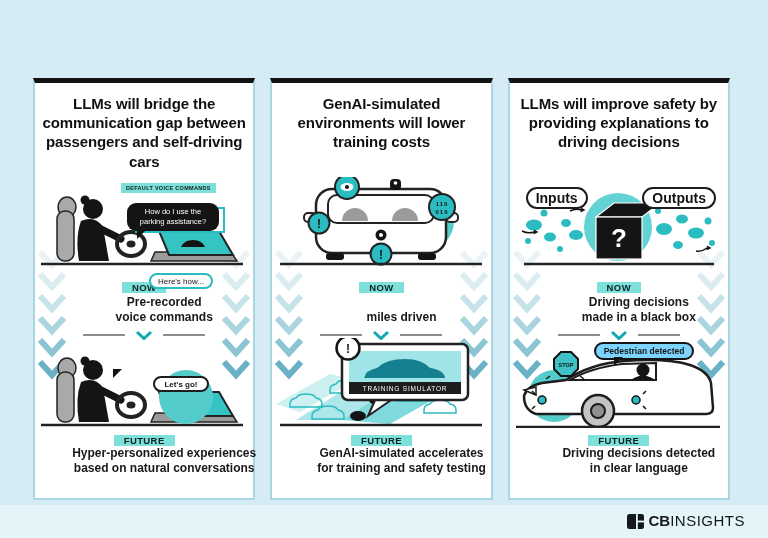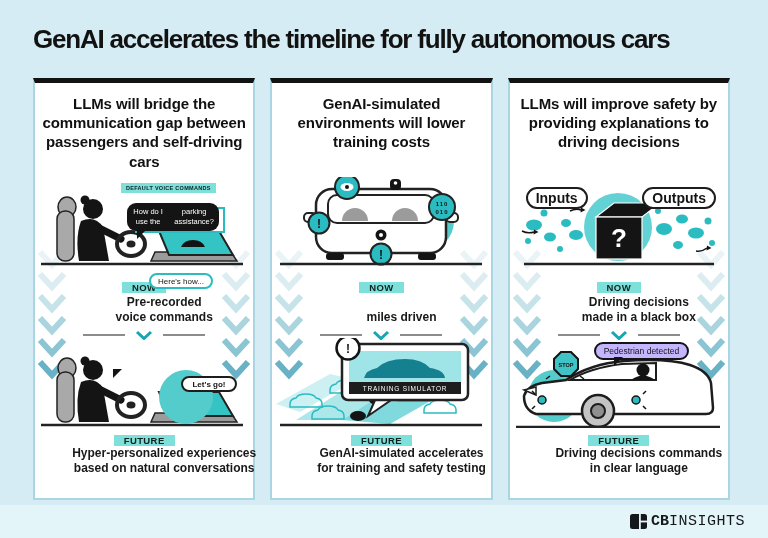--- a/index.html
+++ b/index.html
@@ -36,52 +36,51 @@
   .divider { position:absolute; top:247px; width:100%; display:flex; align-items:center;
              justify-content:center; gap:10px; }
   .dline { width:42px; height:1.5px; background:#8c8c8c; }
 
   .chevron-col { position:absolute; top:167px; width:30px; }
   .chevron-col.left { left:2px; } .chevron-col.right { right:2px; }
   .chevron-col svg { display:block; margin-bottom:2px; }
 
   .tag { position:absolute; left:86px; top:4px; background:#7de0da; color:#10201f;
          font-size:5.5px; font-weight:bold; letter-spacing:0.3px; padding:2px 5px; z-index:4; }
-  .bubble { position:absolute; display:flex; flex-direction:row; align-items:center;
+  .bubble { position:absolute; display:flex; flex-direction:column; 
             justify-content:center; text-align:center; border-radius:9px; z-index:3; }
   .bubble.black { background:#141414; color:#fff; font-size:7.5px; line-height:1.35; }
   .bubble.tealline { background:#fff; border:2px solid #2bbcc1; color:#141414; font-size:8px; }
   .bubble.blackline { background:#fff; border:2px solid #1d1d1d; color:#141414; font-size:8px; font-weight:bold; }
   .echo { position:absolute; border:2px solid #2bbcc1; background:#fff; z-index:2; }
   .tail-b { position:absolute; width:0; height:0; border-top:9px solid #141414;
             border-right:9px solid transparent; z-index:3; }
   .blob { position:absolute; border-radius:50%; background:#54cccc; z-index:1; }
 
   .pill { position:absolute; top:8px; background:#fff; border:2px solid #1d1d1d; border-radius:12px;
           font-size:14px; font-weight:bold; color:#141414; padding:1px 8px; z-index:3; }
-  .ped-bubble { position:absolute; top:2px; left:84px; background:#c4b5fd; border:2px solid #141414;
-                border-radius:12px; font-size:8.5px; font-weight:normal; color:#141414;
+  .ped-bubble { position:absolute; top:2px; left:84px; background:#7dd3fc; border:2px solid #141414;
+                border-radius:12px; font-size:8.5px; font-weight:bold; color:#141414;
                 padding:2px 8px; z-index:3; white-space:nowrap; }
 
-  .footer { position:absolute; left:0; top:505px; width:768px; height:33px; background:#e4f5f9;font-family:Liberation Mono, monospace; }
+  .footer { position:absolute; left:0; top:505px; width:768px; height:33px; background:#e4f5f9; }
   .logo { position:absolute; right:23px; top:7px; display:flex; align-items:center; gap:4px; color:#14181c; }
   .logo .lb { font-weight:bold; font-size:15px; letter-spacing:0; }
   .logo .ll { font-weight:normal; font-size:15px; letter-spacing:0.5px; }
 
   svg text.alert { font-size:12px; font-weight:bold; fill:#141414; text-anchor:middle; }
   svg text.bin { font-size:6px; font-weight:bold; fill:#141414; text-anchor:middle; letter-spacing:1px; }
   svg text.sim { font-size:6.5px; fill:#fff; letter-spacing:0.8px; text-anchor:middle; }
   svg text.qmark { font-size:26px; font-weight:bold; fill:#fff; text-anchor:middle; }
   svg text.stoptxt { font-size:5.5px; font-weight:bold; fill:#141414; text-anchor:middle; }
 </style>
 </head>
 <body>
 
 <div class="page">
-  <h1 class="title">GenAI accelerates the timeline for fully autonomous cars</h1>
 
   <div class="panels">
 
     <section class="panel">
       <h2 class="p-heading">LLMs will bridge the communication gap between passengers and self-driving cars</h2>
       <div class="chevron-col left">
           <svg width="30" height="20" viewBox="0 0 30 20">
             <polyline points="3,2 15,15 27,2" fill="none" stroke="#eaf4f6" stroke-width="6"></polyline>
           </svg>
           <svg width="30" height="20" viewBox="0 0 30 20">
@@ -158,21 +157,21 @@
         <span class="dline"></span>
         <svg width="18" height="10" viewBox="0 0 18 10">
             <polyline points="2,2 9,8.5 16,2" fill="none" stroke="#13a7b2" stroke-width="3"></polyline>
           </svg>
         <span class="dline"></span>
       </div>
 
       <div class="illus future">
         <div class="blob" style="left:124px;top:30px;width:54px;height:54px;"></div>
         <div class="tail-b" style="left:78px;top:29px;"></div>
-        <div class="bubble blackline" style="left:118px;top:36px;width:56px;height:16px;margin-left:28px;">Let's go!</div>
+        <div class="bubble blackline" style="left:118px;top:36px;width:56px;height:16px;">Let's go!</div>
         <svg class="scene" width="218" height="72" viewBox="0 0 218 72">
           <ellipse cx="32" cy="12" rx="9" ry="10" fill="#a9a9a9" stroke="#222" stroke-width="1.5"></ellipse>
           <rect x="22" y="16" width="17" height="50" rx="8" fill="#a9a9a9" stroke="#222" stroke-width="1.5"></rect>
           <g>
             <circle cx="50" cy="5" r="4.5" fill="#141414"></circle>
             <circle cx="58" cy="14" r="10" fill="#141414"></circle>
             <path d="M46 26 Q60 20 68 32 L74 66 L44 66 Q40 42 46 26 Z" fill="#141414"></path>
             <path d="M62 32 L86 44" stroke="#141414" stroke-width="7" stroke-linecap="round" fill="none"></path>
           </g>
           <ellipse cx="96" cy="49" rx="14" ry="12" fill="none" stroke="#222" stroke-width="4"></ellipse>
@@ -449,21 +448,21 @@
             <polygon points="68,31 61,38 51,38 44,31 44,21 51,14 61,14 68,21" fill="#3fc3c6" stroke="#141414" stroke-width="2"></polygon>
             <text class="stoptxt" x="56" y="28.5">STOP</text>
             <path d="M40 38 l-4 3 M70 38 l4 3" stroke="#141414" stroke-width="1.5" fill="none"></path>
           </g>
           <line x1="6" y1="89" x2="210" y2="89" stroke="#222" stroke-width="2.5"></line>
         </svg>
       </div>
 
       <div class="badge-row r-fut"><span class="badge">FUTURE</span></div>
       <div class="caption r-fcap">
-        <span>Driving decisions commands</span><br>
+        <span>Driving decisions detected</span><br>
         <span>in clear language</span>
       </div>
     </section>
   </div>
 
   <div class="footer">
     <div class="logo">
       <svg width="17" height="15" viewBox="0 0 17 15">
         <rect x="0" y="0" width="17" height="15" rx="2.5" fill="#14181c"></rect>
         <rect x="9" y="0" width="1.8" height="15" fill="#e4f5f9"></rect>

